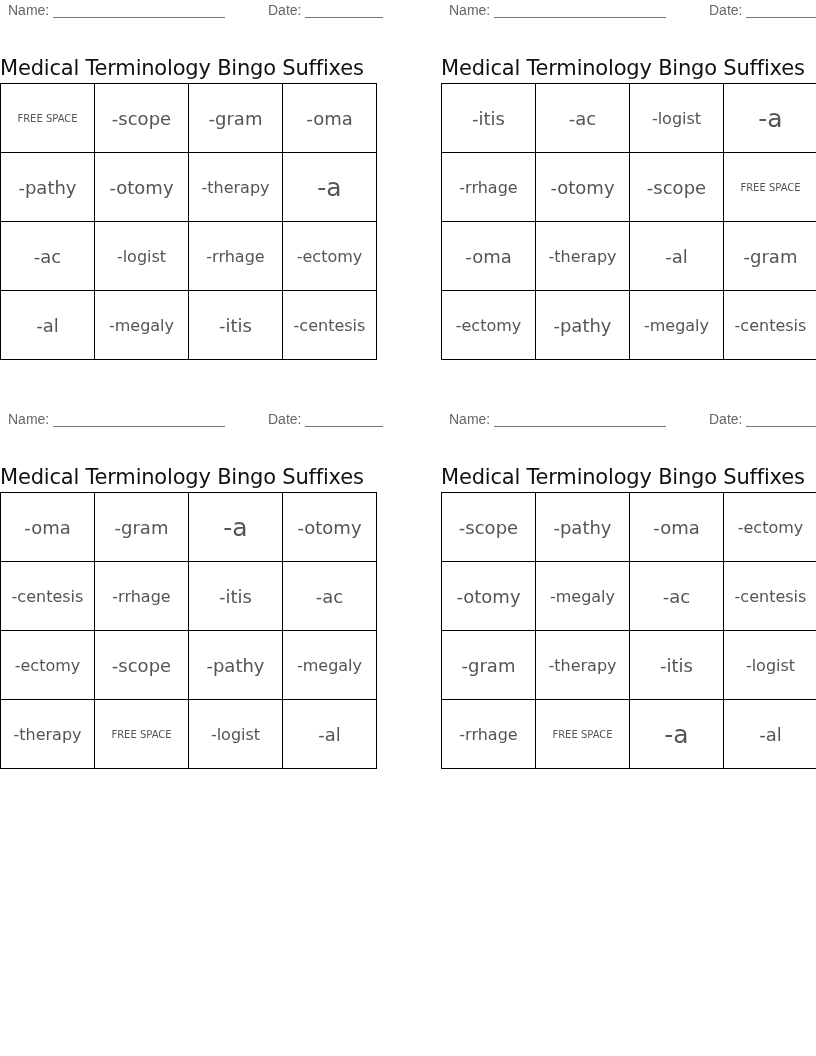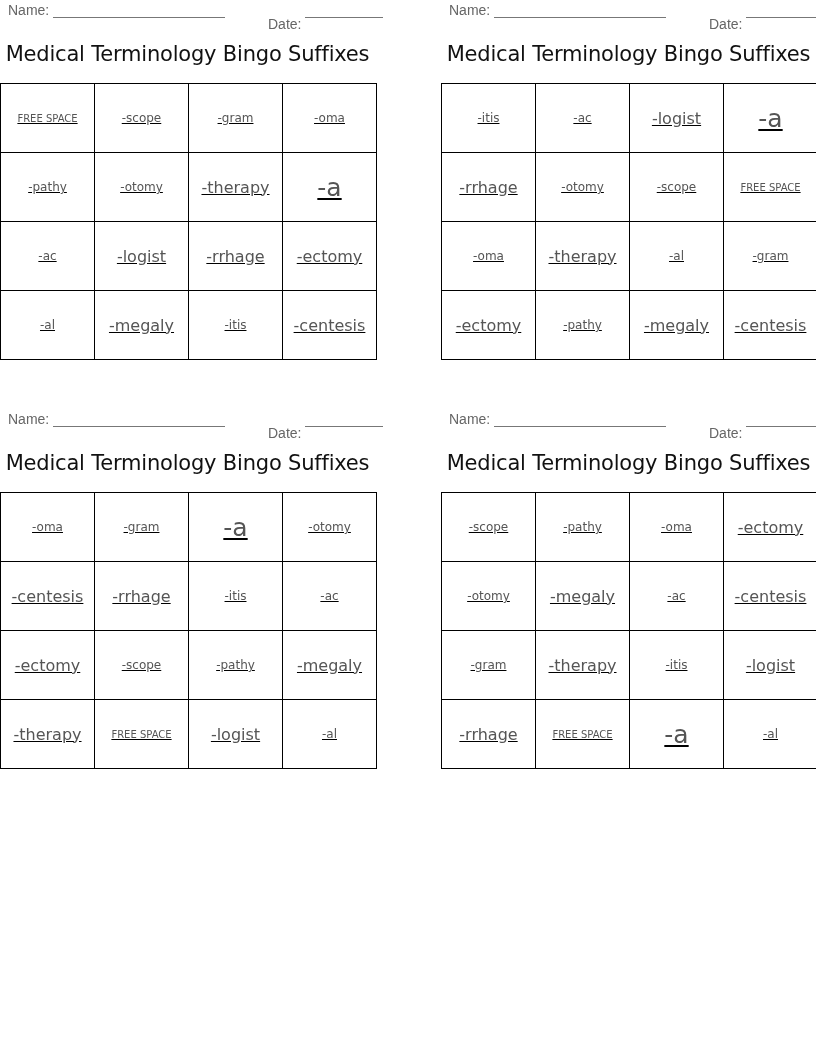--- a/index.html
+++ b/index.html
@@ -1,26 +1,26 @@
 <!DOCTYPE html>
 <html><head>
 <meta charset="utf-8">
 <style>
   html, body { margin: 0; padding: 0; background: #ffffff; }
   body { width: 816px; height: 1056px; position: relative; overflow: hidden; font-family: "DejaVu Sans", sans-serif; }
   .card { position: absolute; width: 375px; height: 380px; }
   .hdr { position: absolute; top: 2px; left: 8px; width: 375px; height: 18px; font-family: "Liberation Sans", sans-serif; font-size: 14px; color: #666666; white-space: nowrap; }
   .hdr .name-label { position: absolute; left: 0; top: 0; }
   .hdr .name-line { position: absolute; left: 45px; top: 15px; width: 172px; border-bottom: 1px solid #777; }
-  .hdr .date-label { position: absolute; left: 260px; top: 0; margin-top: 14px; }
+  .hdr .date-label { position: absolute; left: 260px; top: 0; }
   .hdr .date-line { position: absolute; left: 297px; top: 15px; width: 78px; border-bottom: 1px solid #777; }
-  .title { position: absolute; top: 42px; left: 0; width: 375px; text-align: center; font-family: "DejaVu Sans", sans-serif; font-size: 21px; color: #111111; white-space: nowrap; letter-spacing: -0.2px; }
-  .grid { position: absolute; top: 83px; left: 0; width: 375px; height: 220px; border-collapse: collapse; table-layout: fixed; text-decoration: underline; }
+  .title { position: absolute; top: 56px; left: 0; width: 375px; font-family: "DejaVu Sans", sans-serif; font-size: 21px; color: #111111; white-space: nowrap; letter-spacing: -0.2px; }
+  .grid { position: absolute; top: 83px; left: 0; width: 375px; height: 220px; border-collapse: collapse; table-layout: fixed; }
   .grid td { border: 1.5px solid #000; width: 93px; height: 68px; text-align: center; vertical-align: middle; color: #555555; padding: 0; font-family: "DejaVu Sans", sans-serif; }
-  .sz-l { font-size: 12px; }
+  .sz-l { font-size: 18px; }
   .sz-s { font-size: 16px; }
   .sz-xl { font-size: 25px; }
   .sz-free { font-size: 10px; }
 </style>
 </head>
 <body>
 
 <div class="card" style="left:0; top:0;">
   <div class="hdr">
     <span class="name-label">Name:</span>

